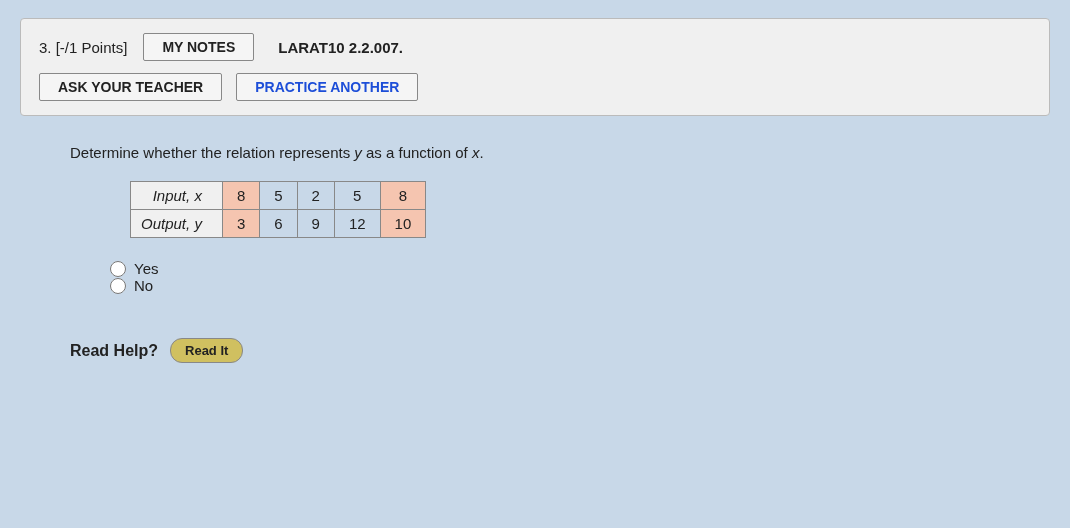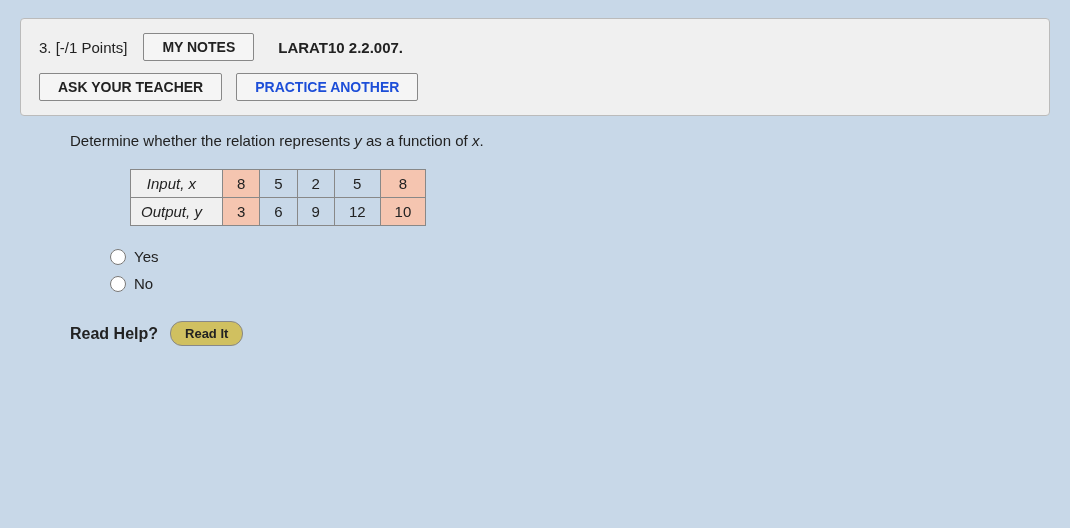--- a/index.html
+++ b/index.html
@@ -17,21 +17,21 @@
       width: 1070px;
       min-height: 528px;
       padding: 18px 20px 20px 20px;
     }
 
     .top-bar {
       background-color: #f0f0f0;
       border: 1px solid #bbb;
       border-radius: 4px;
       padding: 14px 18px 14px 18px;
-      margin-bottom: 6px;
+      margin-bottom: 18px;
     }
 
     .top-row {
       display: flex;
       align-items: center;
       gap: 16px;
       margin-bottom: 12px;
     }
 
     .points-label {
@@ -111,35 +111,34 @@
       border: 1.5px solid #888;
       padding: 5px 14px;
       text-align: center;
       font-size: 15px;
       min-width: 36px;
     }
 
     .relation-table td.label-cell {
       background-color: #f0f0f0;
       font-style: italic;
-      text-align: center;
+      text-align: right;
       padding-left: 10px;
       padding-right: 20px;
     }
 
     .relation-table td.highlighted {
       background-color: #f5c5b0;
     }
 
     .radio-group {
       margin-left: 40px;
       display: flex;
       flex-direction: column;
-      gap: 10px;
-      margin-bottom: 29px;
+      margin-bottom: 44px;
     }
 
     .radio-item {
       display: flex;
       align-items: center;
       gap: 8px;
       font-size: 15px;
       cursor: pointer;
     }
 

